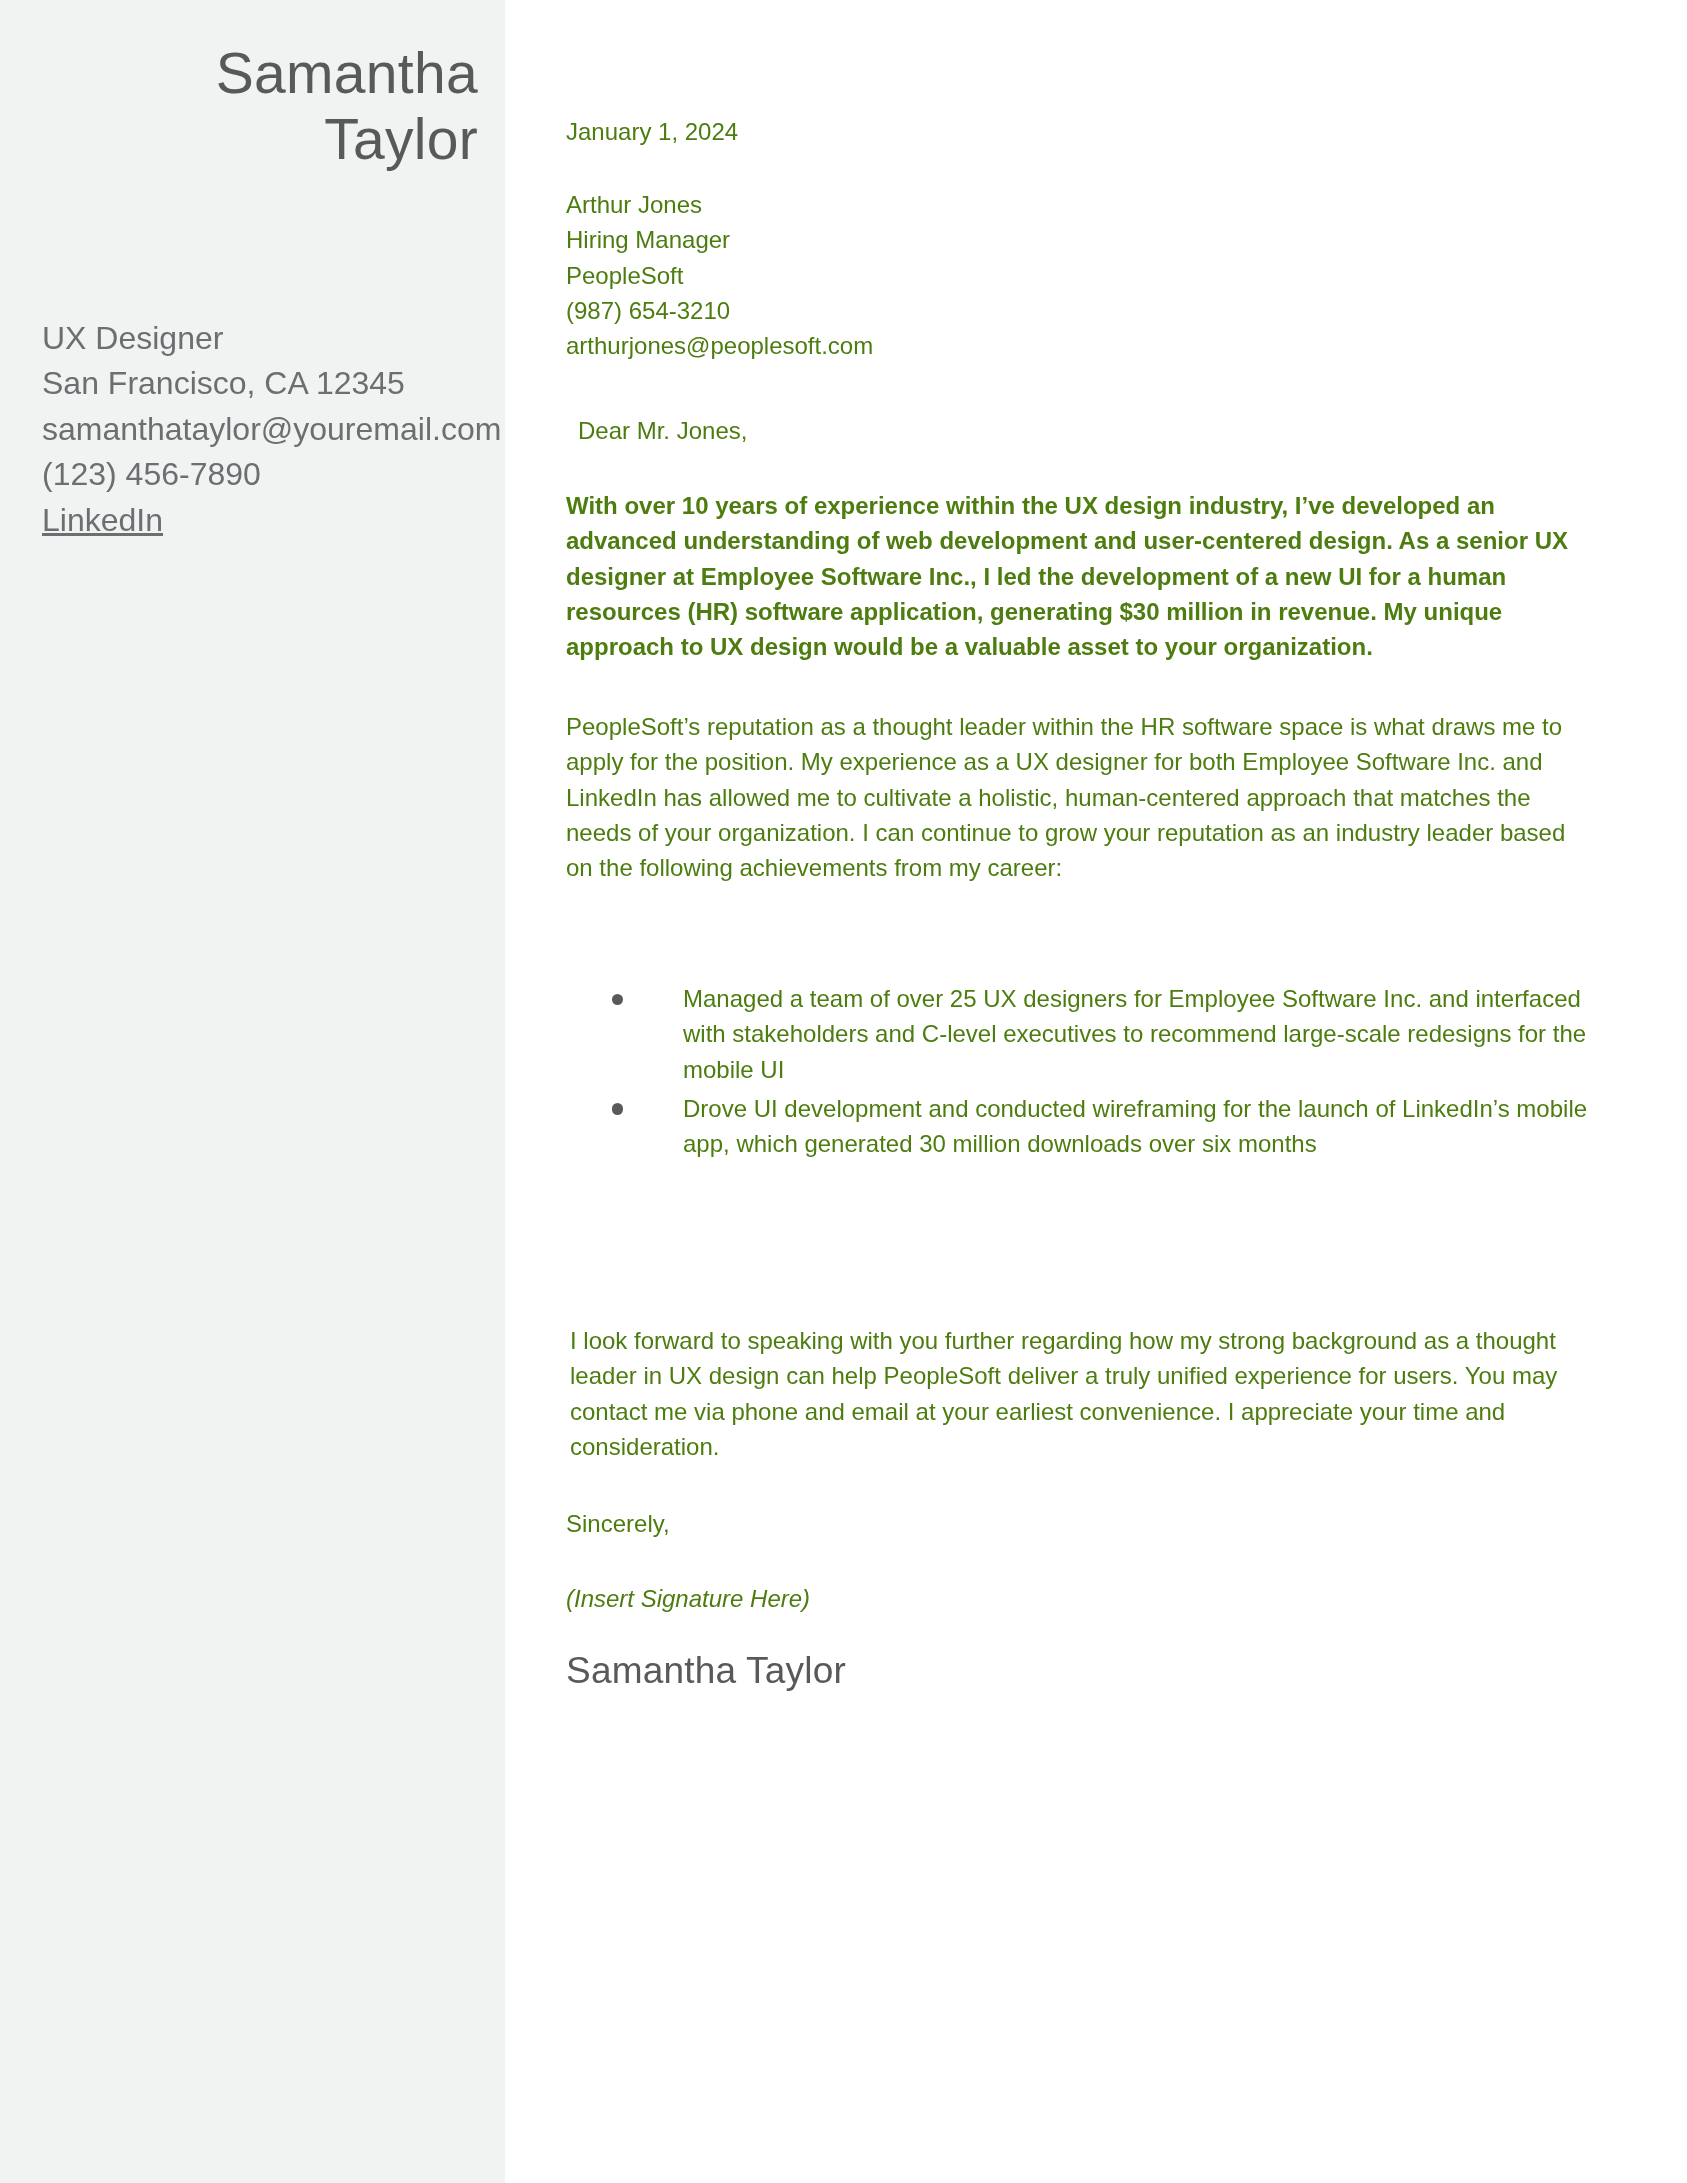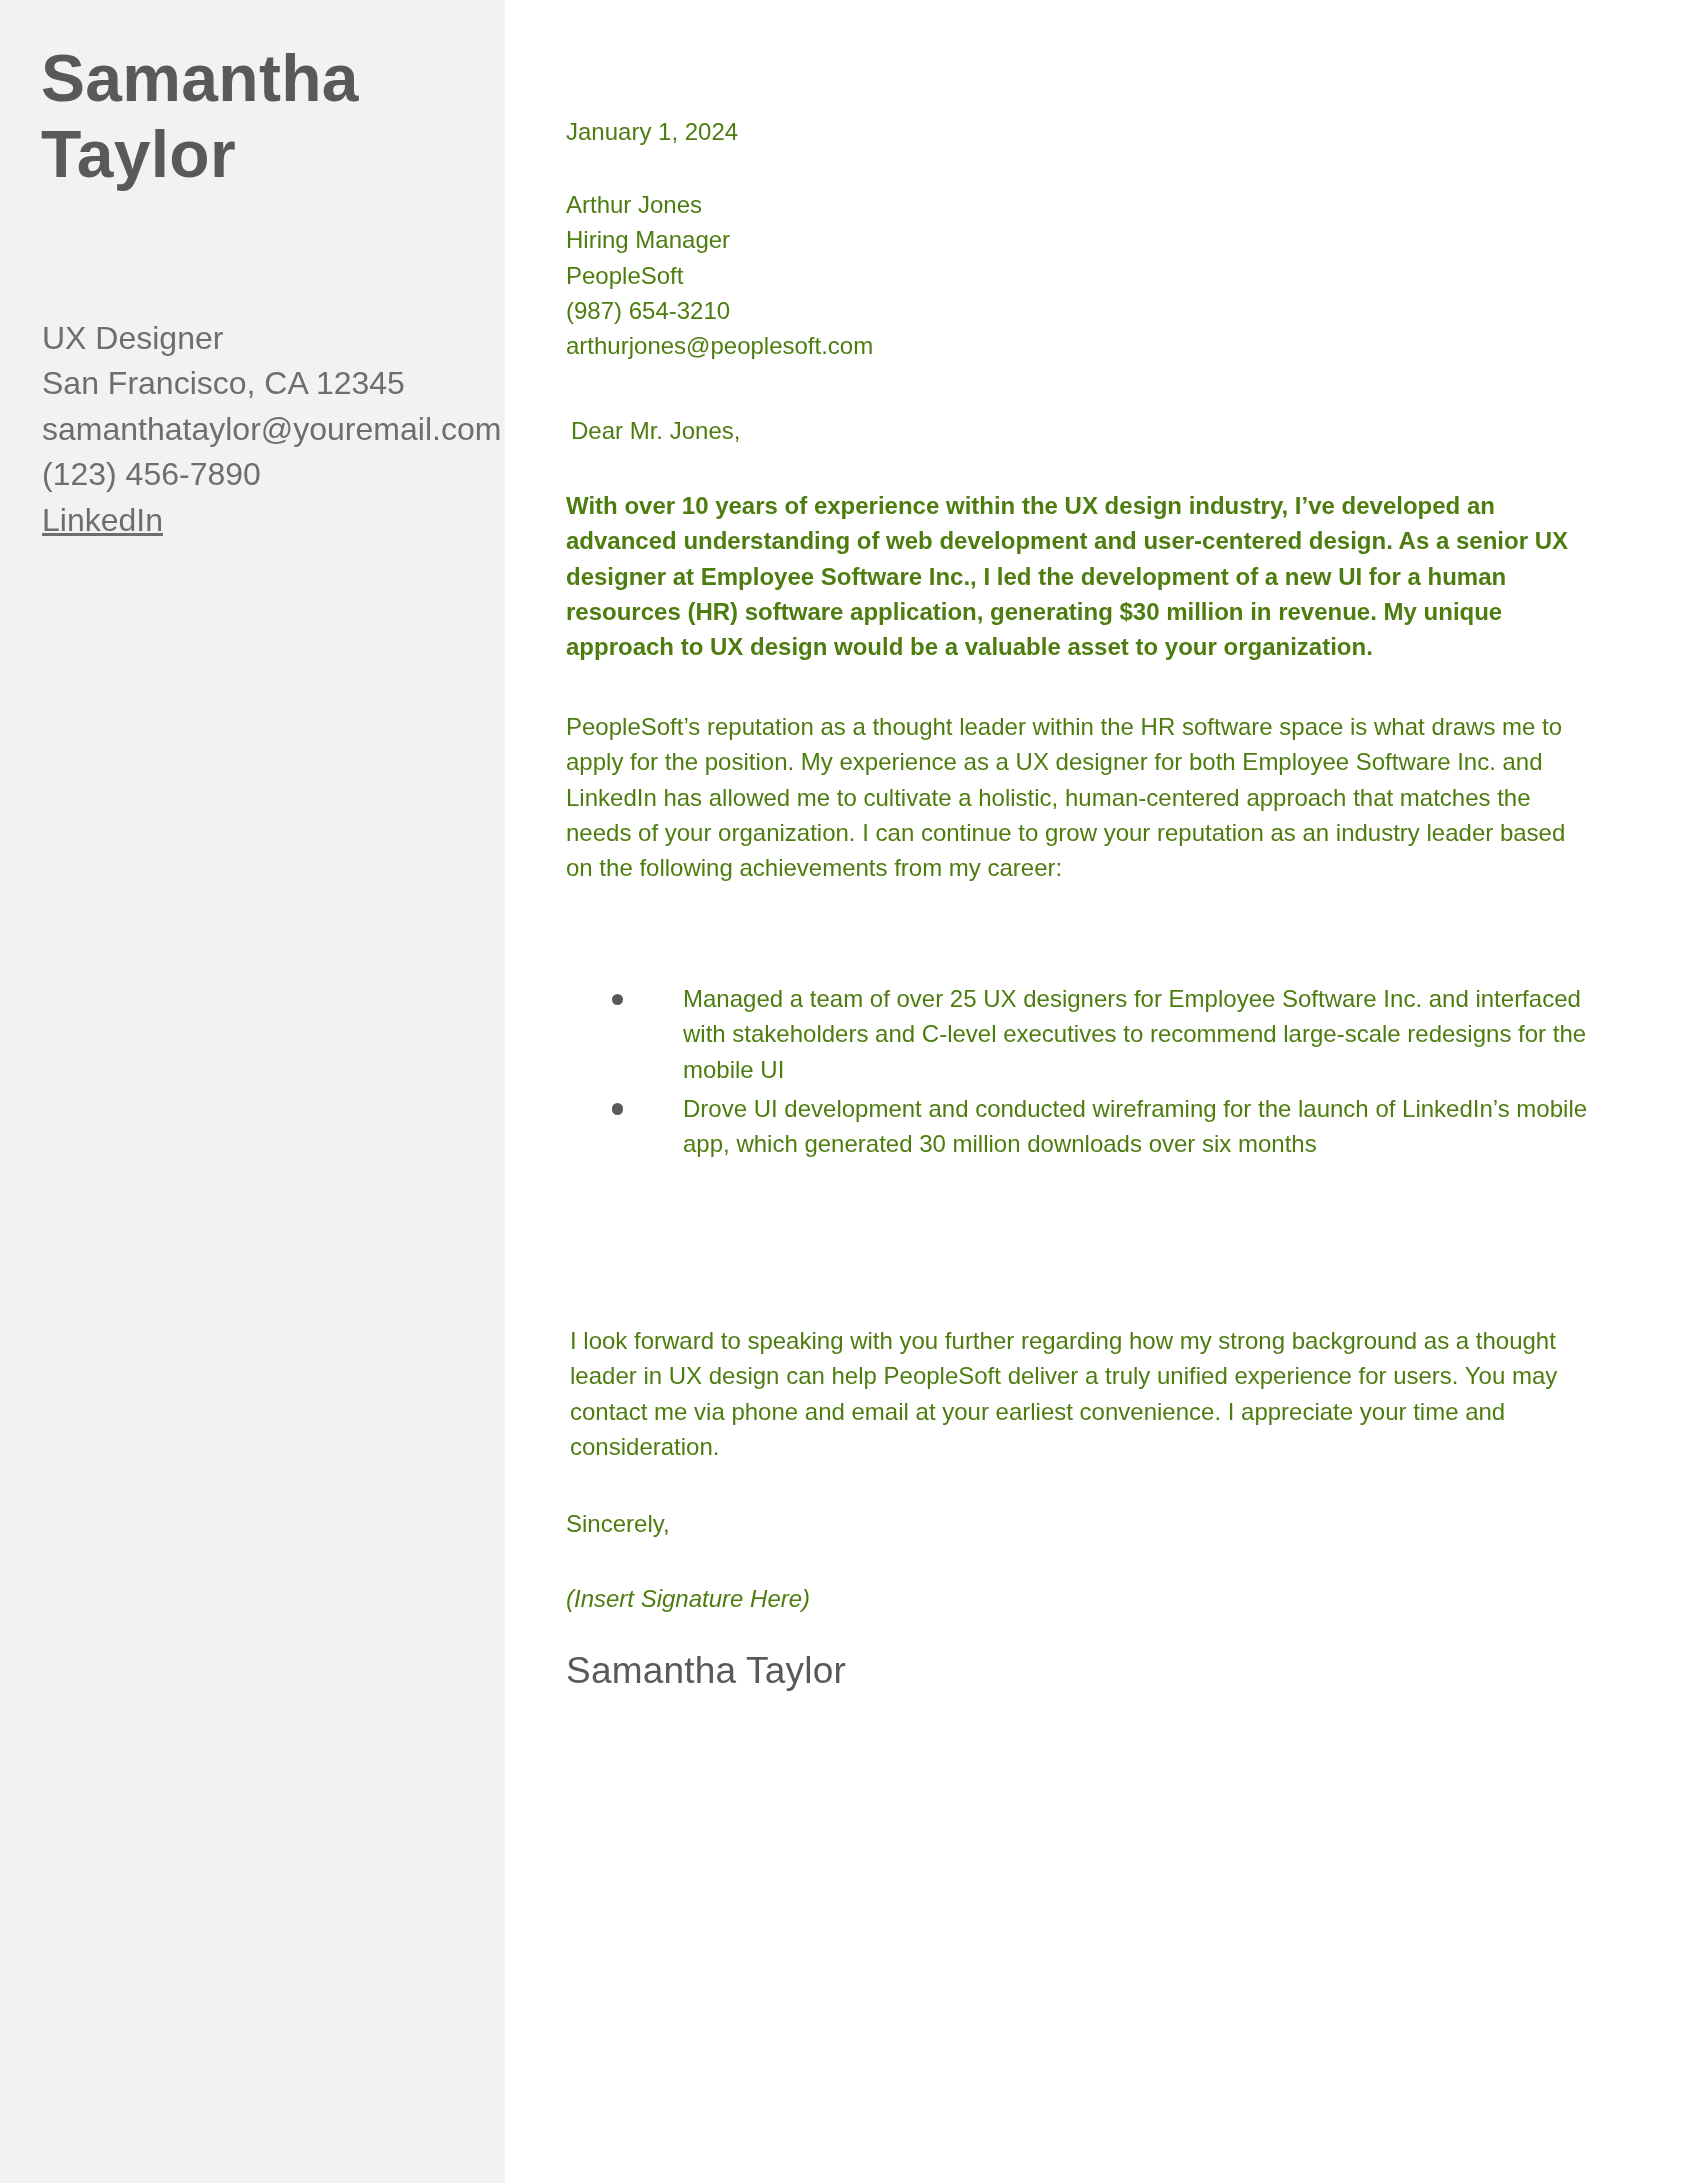--- a/index.html
+++ b/index.html
@@ -25,26 +25,27 @@
     background: #f1f2f2;
   }
 
   #name-block {
     position: absolute;
     left: 41px;
     top: 41px;
     width: 437px;
   }
   .name-line {
-    font-size: 66px;
-    font-weight: 700;
+    font-size: 57px;
+    font-weight: 400;
     line-height: 1.15;
     color: #58595b;
     letter-spacing: 0.3px;
     white-space: nowrap;
+    text-align: right;
   }
 
   #contact-block {
     position: absolute;
     left: 42px;
     top: 316px;
     width: 450px;
   }
   .contact-line {
     font-size: 32px;
@@ -87,21 +88,21 @@
     left: 0;
   }
   .recipient-line {
     white-space: nowrap;
     line-height: 1.47;
   }
 
   #salutation {
     position: absolute;
     top: 413px;
-    left: 5px;
+    left: 12px;
     white-space: nowrap;
   }
 
   #para-1 { position: absolute; top: 488px; left: 0; width: 1045px; font-weight: bold; }
   #para-2 { position: absolute; top: 709px; left: 0; width: 1006px; }
 
   #bullets {
     position: absolute;
     top: 963px;
     left: 0;

